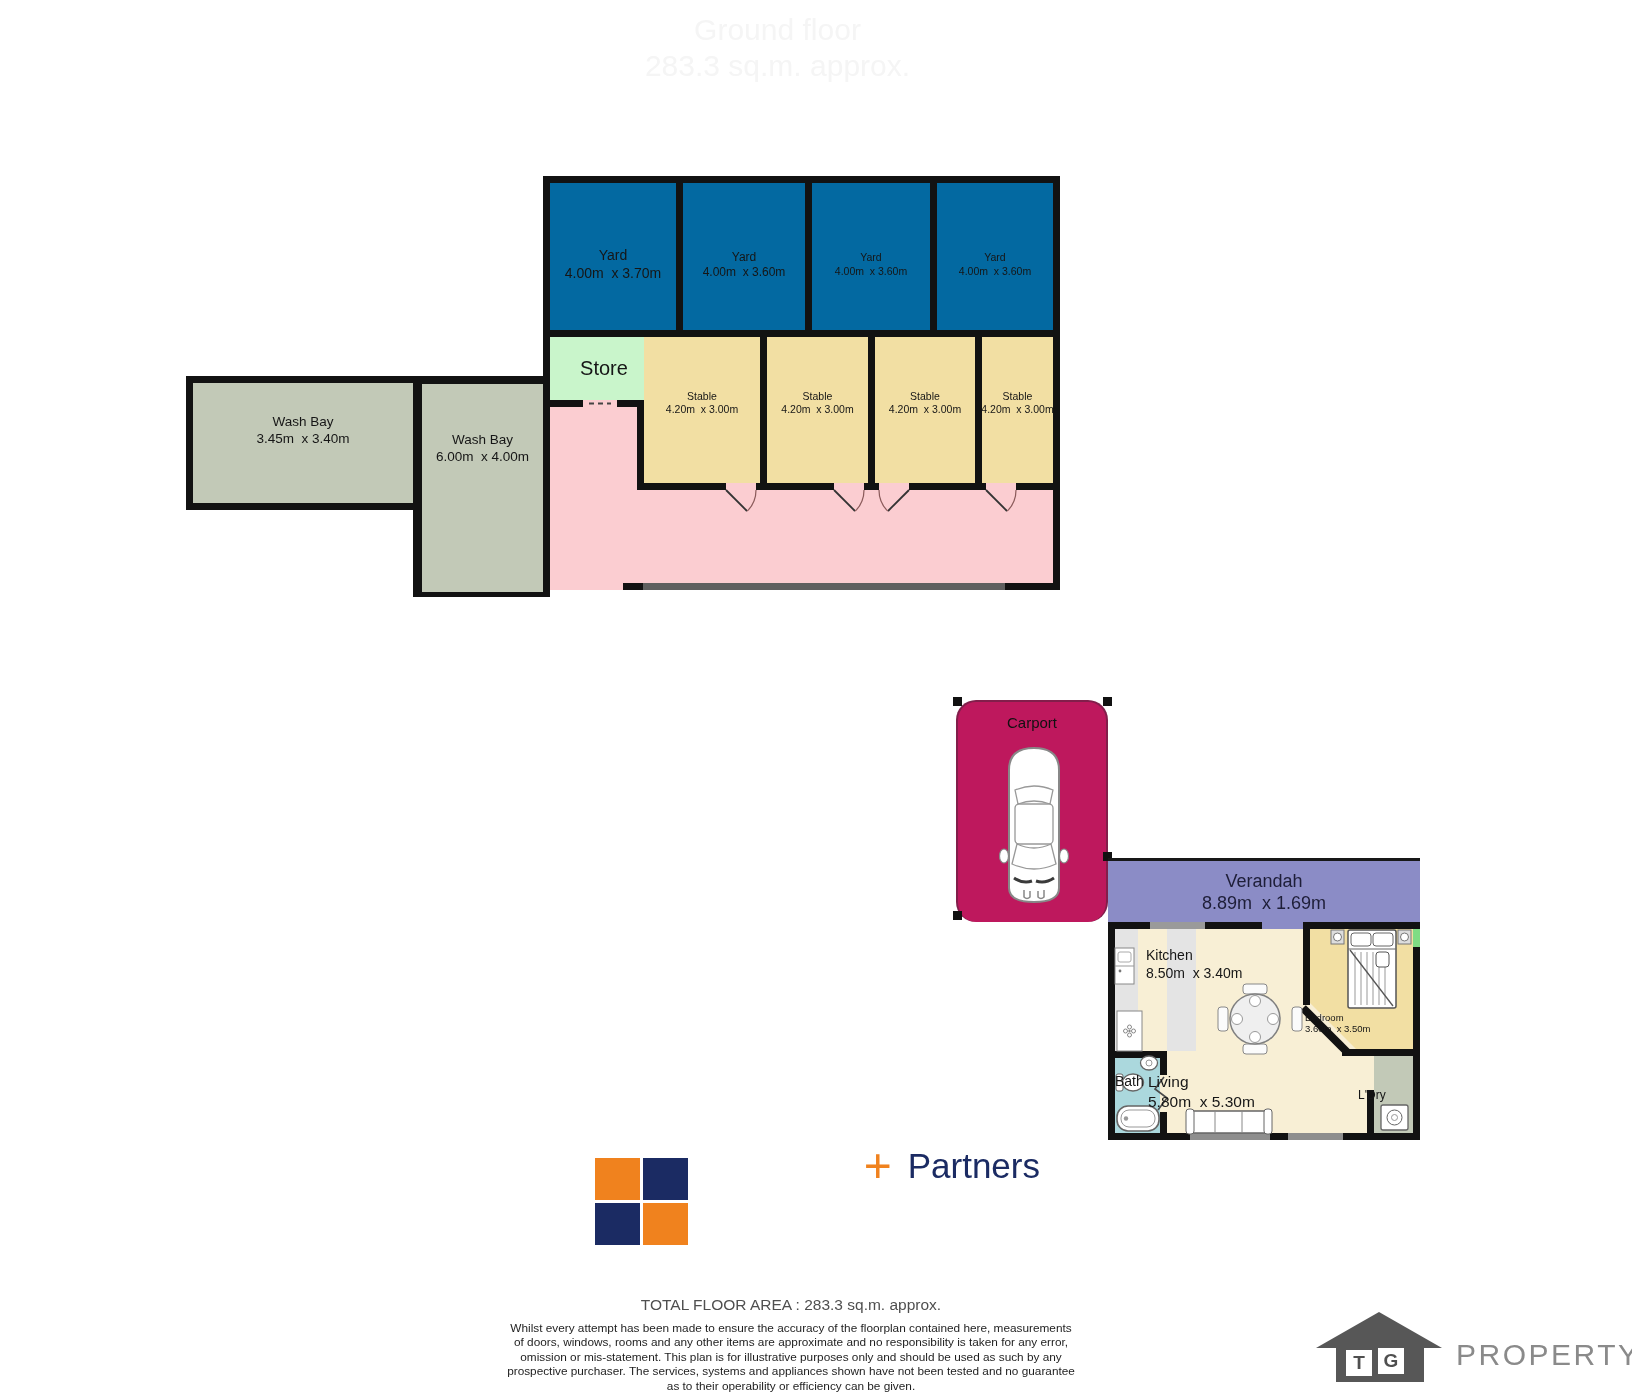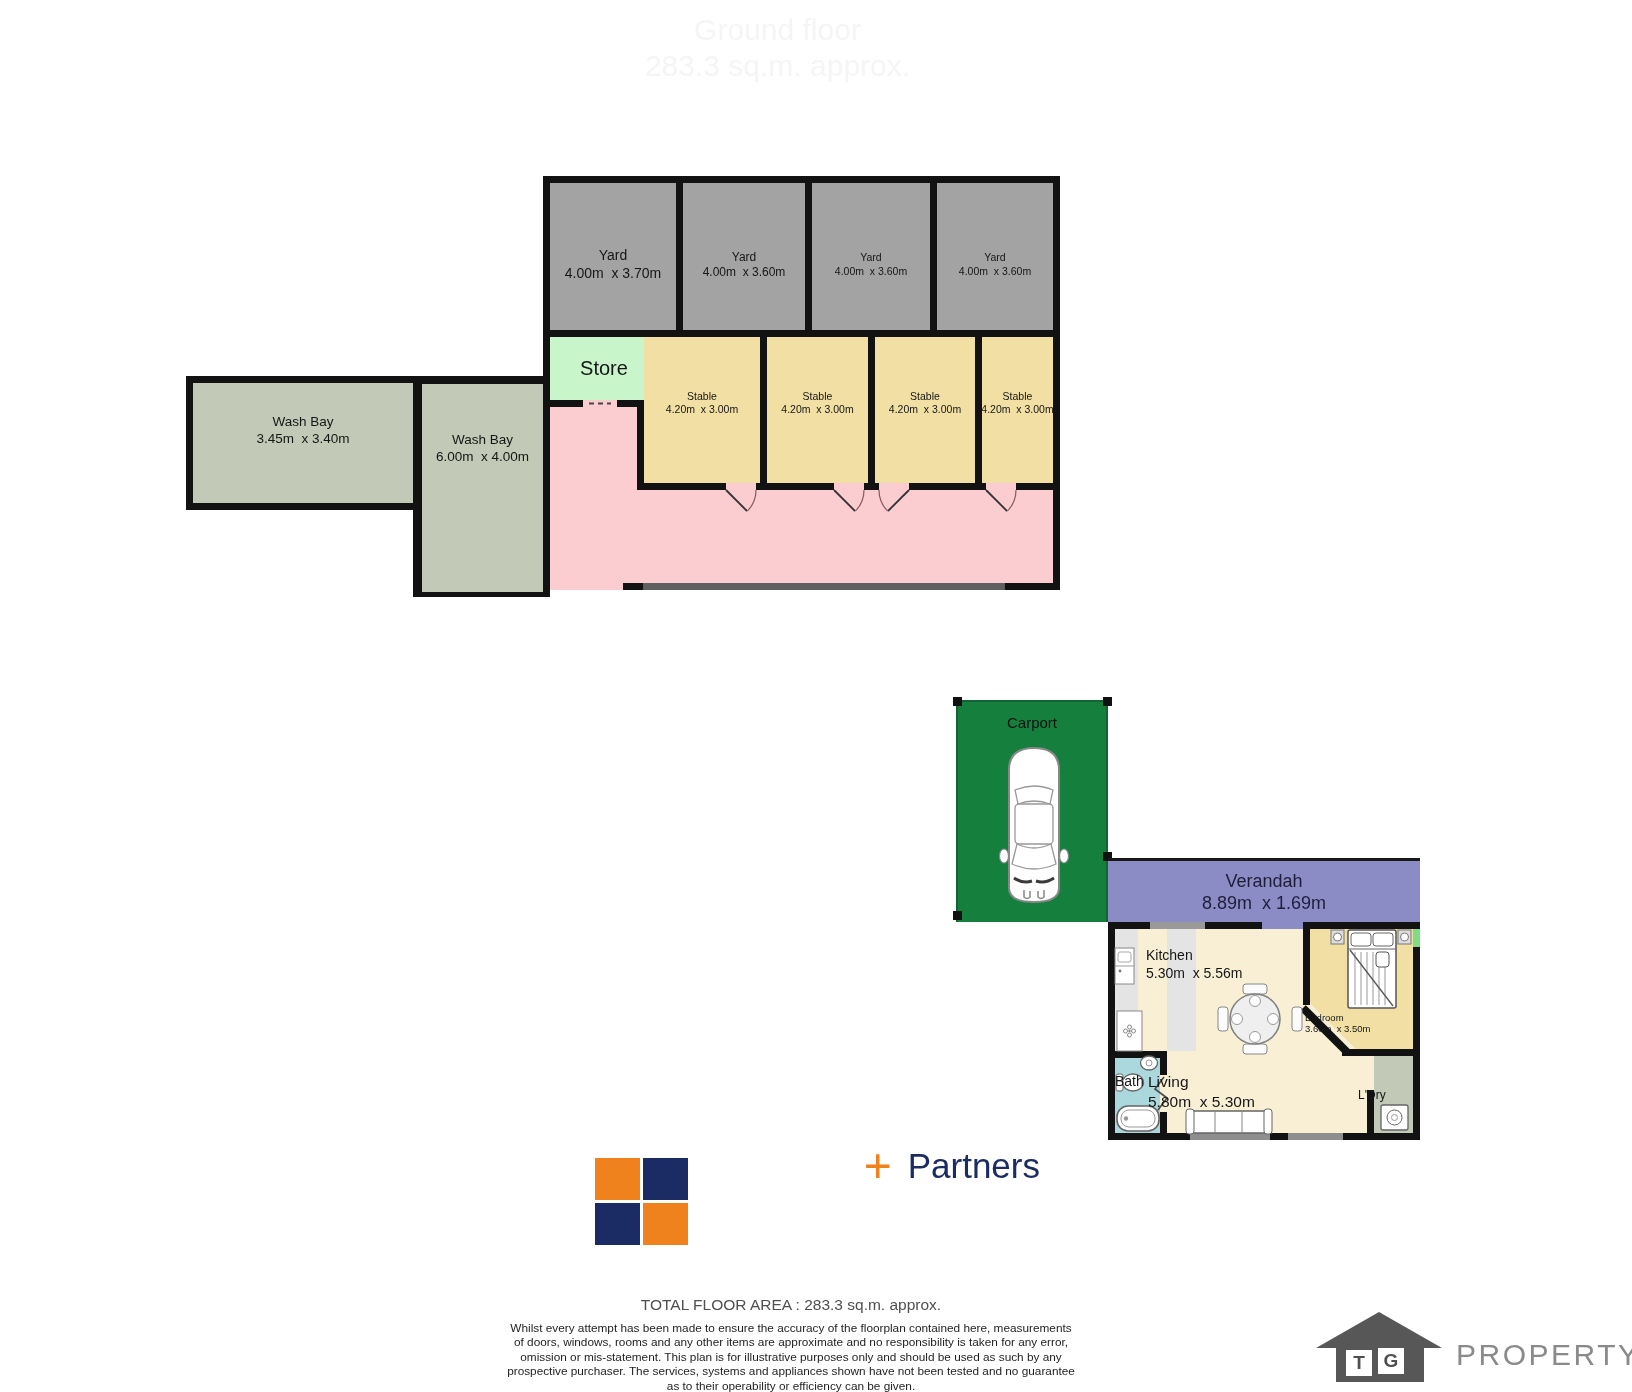--- a/index.html
+++ b/index.html
@@ -10,21 +10,21 @@
   .ghost-title{position:absolute;left:0;top:12px;width:1555px;text-align:center;
                color:#f5f5f5;font-size:30px;line-height:36px;font-weight:400;}
 
   
   .room{position:absolute;display:flex;flex-direction:column;align-items:center;
         justify-content:center;text-align:center;color:#161616;line-height:1.25;}
   .dims{white-space:pre;}
 
   
   .building-upper{position:absolute;left:543px;top:176px;width:517px;height:414px;background:#121212;}
-  .yard{background:#a3a3a3;top:7px;height:147px;padding-top:16px;box-sizing:border-box;}
+  .yard{background:#0369a1;top:7px;height:147px;padding-top:16px;box-sizing:border-box;}
   .yard1{left:7px;width:126px;font-size:14px;}
   .yard2{left:140px;width:122px;font-size:12px;}
   .yard3{left:269px;width:118px;font-size:10.5px;}
   .yard4{left:394px;width:116px;font-size:10.5px;}
   .store-room{left:7px;top:161px;width:108px;height:63px;background:#c9f5cb;font-size:20px;}
   .stable{background:#f2dfa3;top:161px;height:146px;font-size:10.5px;padding-bottom:14px;box-sizing:border-box;}
   .stable1{left:101px;width:116px;}
   .stable2{left:224px;width:101px;}
   .stable3{left:332px;width:100px;}
   .stable4{left:439px;width:71px;}
@@ -40,23 +40,23 @@
 
   
   .washbay-left{position:absolute;left:186px;top:376px;width:234px;height:134px;background:#121212;}
   .washbay-left .room{left:7px;top:7px;width:220px;height:120px;background:#c2c9b7;
                       font-size:13.5px;padding-bottom:24px;box-sizing:border-box;}
   .washbay-right{position:absolute;left:413px;top:376px;width:137px;height:221px;background:#121212;}
   .washbay-right .room{left:9px;top:8px;width:121px;height:208px;background:#c2c9b7;
                        font-size:13.5px;justify-content:flex-start;padding-top:48px;box-sizing:border-box;}
 
   
-  .carport{position:absolute;left:956px;top:700px;width:152px;height:222px;background:#15803d;
+  .carport{position:absolute;left:956px;top:700px;width:152px;height:222px;background:#be185d;
            border-left:2px solid rgba(20,45,45,.35);border-top:2px solid rgba(20,45,45,.35);
-           border-right:2px solid rgba(20,45,45,.35);box-sizing:border-box;}
+           border-right:2px solid rgba(20,45,45,.35);box-sizing:border-box;border-radius:20px;}
   .carport-label{position:absolute;left:0;top:12px;width:100%;text-align:center;font-size:15px;color:#111;}
   .post{position:absolute;width:9px;height:9px;background:#111;}
   .car-svg{position:absolute;left:36px;top:38px;}
 
   
   .verandah{position:absolute;left:1108px;top:858px;width:312px;height:64px;background:#8b8cc6;
             border-top:3px solid #181818;box-sizing:border-box;display:flex;flex-direction:column;
             align-items:center;justify-content:center;text-align:center;color:#1e1e38;
             font-size:18px;line-height:22px;}
 
@@ -322,21 +322,21 @@
         <circle cx="17.5" cy="109" r="2" fill="none" stroke="#888"></circle>
         <circle cx="25.5" cy="109" r="2" fill="none" stroke="#888"></circle>
         <circle cx="21.5" cy="109" r="1.2" fill="#888"></circle>
       </g>
 
       <polyline points="56,155 47,167 59,176 50,188" fill="none" stroke="#4a4a4a" stroke-width="1.6"></polyline>
     </svg>
 
     <div class="house-label lbl-kitchen">
       <div>Kitchen</div>
-      <div class="dims">5.30m  x 5.56m</div>
+      <div class="dims">8.50m  x 3.40m</div>
     </div>
     <div class="house-label lbl-living">
       <div>Living</div>
       <div class="dims">5.80m  x 5.30m</div>
     </div>
     <div class="house-label lbl-bedroom">
       <div>Bedroom</div>
       <div class="dims">3.60m  x 3.50m</div>
     </div>
     <div class="house-label lbl-bath">

